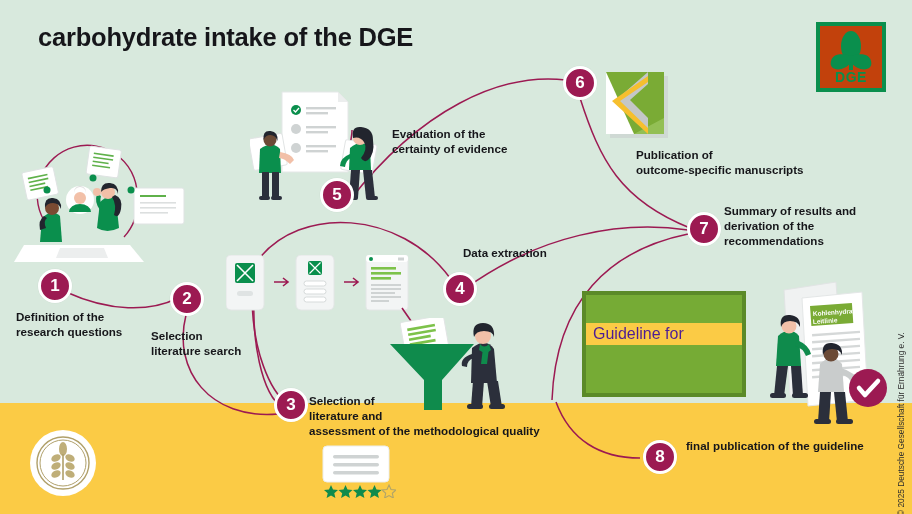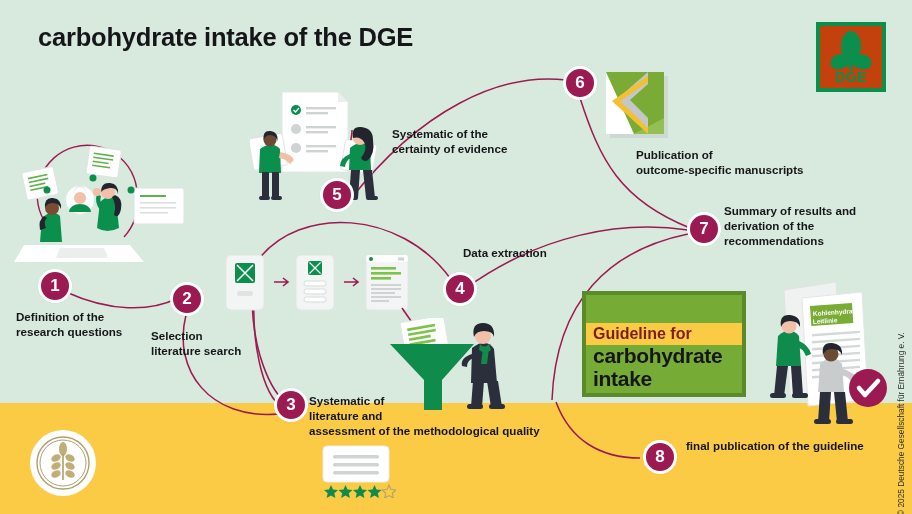--- a/index.html
+++ b/index.html
@@ -42,21 +42,21 @@
     box-shadow:0 0 0 0.5px rgba(0,0,0,0.04);
   }
 
   
   .cap{position:absolute;font-size:11.6px;font-weight:bold;line-height:1.29;color:#16161a;}
 
   
   .cover{position:absolute;left:582px;top:291px;width:164px;height:106px;
     background:#76ab35;border:4px solid #5b8a28;box-sizing:border-box;}
   .cover-strip{position:absolute;left:0px;top:28px;width:156px;height:22px;background:#fbcb45;}
-  .cover-t1{position:absolute;left:7px;top:28px;font-size:16px;font-weight:bold;color:#7f1d1d;line-height:22px;}
+  .cover-t1{position:absolute;left:7px;top:28px;font-size:16px;font-weight:normal;color:#4c1d95;line-height:22px;}
   .cover-t2{position:absolute;left:7px;top:50px;font-size:21px;font-weight:bold;color:#16161a;line-height:1.08;letter-spacing:-0.3px;}
   .copyright-wrap{position:absolute;left:893px;top:334px;width:16px;height:180px;}
   .copyright-wrap span{
     position:absolute;left:50%;top:50%;
     transform:translate(-50%,-50%) rotate(-90deg);
     white-space:nowrap;font-size:8.3px;color:#2d2d2d;
   }
 
   
   .ill{position:absolute;}
@@ -312,24 +312,20 @@
       <path d="M7 0 L 9 4.5 L 14 5 L 10.3 8.3 L 11.4 13 L 7 10.6 L 2.6 13 L 3.7 8.3 L 0 5 L 5 4.5 Z" fill="#0f8b4c" transform="translate(14.5,0)"></path>
       <path d="M7 0 L 9 4.5 L 14 5 L 10.3 8.3 L 11.4 13 L 7 10.6 L 2.6 13 L 3.7 8.3 L 0 5 L 5 4.5 Z" fill="#0f8b4c" transform="translate(29,0)"></path>
       <path d="M7 0 L 9 4.5 L 14 5 L 10.3 8.3 L 11.4 13 L 7 10.6 L 2.6 13 L 3.7 8.3 L 0 5 L 5 4.5 Z" fill="#0f8b4c" transform="translate(43.5,0)"></path>
       <path d="M7 0 L 9 4.5 L 14 5 L 10.3 8.3 L 11.4 13 L 7 10.6 L 2.6 13 L 3.7 8.3 L 0 5 L 5 4.5 Z" fill="none" stroke="#b0a46a" stroke-width="1.1" transform="translate(58,0)"></path>
     </g>
   </svg>
 
   <div class="cover">
     <div class="cover-strip"></div>
     <div class="cover-t1">Guideline for</div>
-    <div class="cover-t2">
-      <div>carbohydrate</div>
-      <div>intake</div>
-    </div>
   </div>
 
   <div class="wheat">
     <svg width="66" height="66" viewBox="0 0 66 66">
       <circle cx="33" cy="33" r="26" fill="none" stroke="#b0a06a" stroke-width="1.4"></circle>
       <circle cx="33" cy="33" r="23" fill="none" stroke="#b0a06a" stroke-width="1"></circle>
       <ellipse cx="33" cy="19" rx="4" ry="7" fill="#bfae78"></ellipse>
       <rect x="32.2" y="24" width="1.6" height="26" fill="#b0a06a"></rect>
       <ellipse cx="26" cy="28" rx="5" ry="3.4" fill="#bfae78" transform="rotate(-28 26 28)"></ellipse>
       <ellipse cx="40" cy="28" rx="5" ry="3.4" fill="#bfae78" transform="rotate(28 40 28)"></ellipse>
@@ -353,31 +349,31 @@
     <div>Definition of the</div>
     <div>research questions</div>
   </div>
 
   <div class="cap" style="left:151px;top:329px;">
     <div>Selection</div>
     <div>literature search</div>
   </div>
 
   <div class="cap" style="left:309px;top:394px;">
-    <div>Systematic of</div>
+    <div>Selection of</div>
     <div>literature and</div>
     <div>assessment of the methodological quality</div>
   </div>
 
   <div class="cap" style="left:463px;top:246px;">
     <div>Data extraction</div>
   </div>
 
   <div class="cap" style="left:392px;top:127px;">
-    <div>Systematic of the</div>
+    <div>Evaluation of the</div>
     <div>certainty of evidence</div>
   </div>
 
   <div class="cap" style="left:636px;top:148px;">
     <div>Publication of</div>
     <div>outcome-specific manuscripts</div>
   </div>
 
   <div class="cap" style="left:724px;top:204px;">
     <div>Summary of results and</div>

